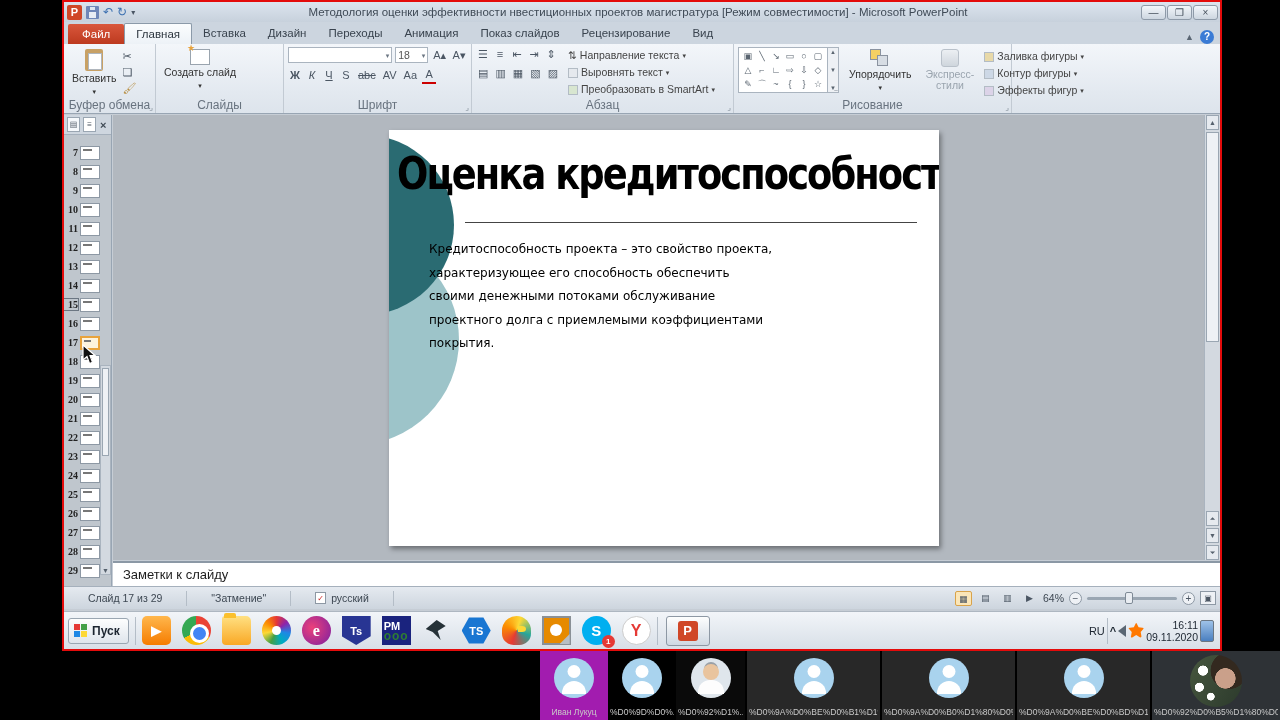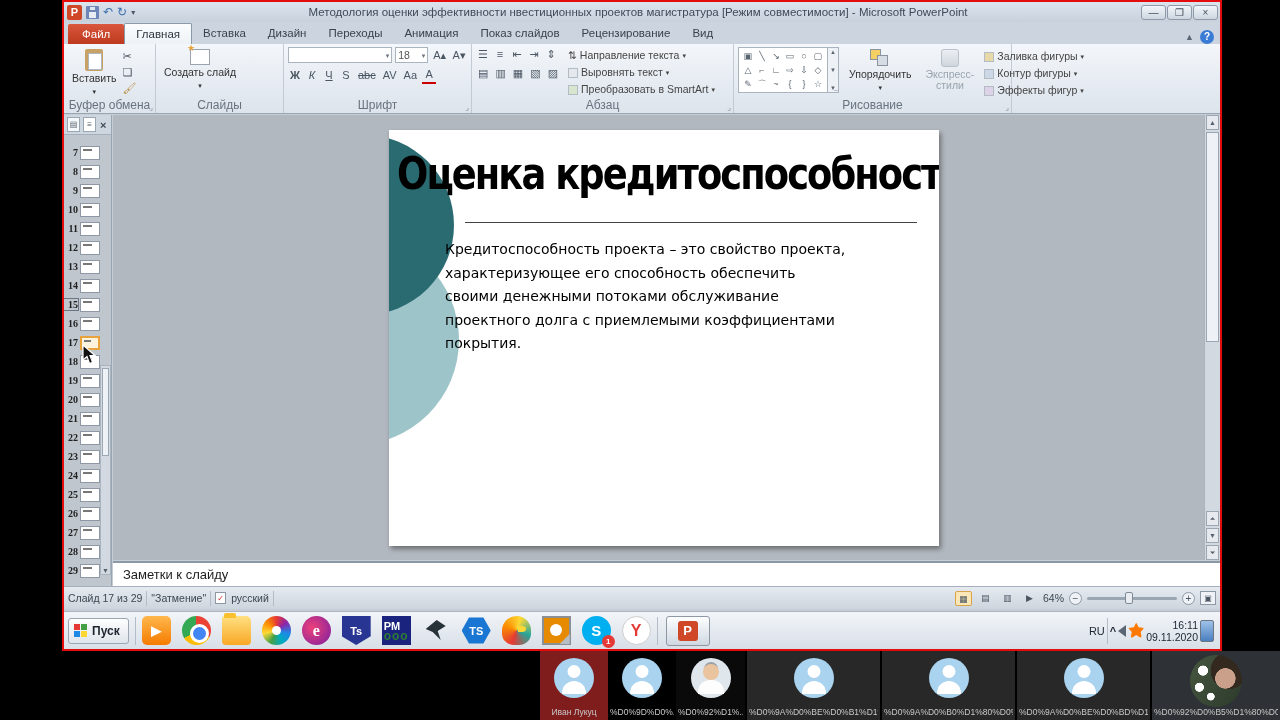--- a/index.html
+++ b/index.html
@@ -102,39 +102,39 @@
   .slide{position:absolute;left:276px;top:15px;width:550px;height:416px;background:#fff;
          box-shadow:2px 3px 5px rgba(0,0,0,.4);overflow:hidden;}
   .circ1{position:absolute;left:-115px;top:5px;width:180px;height:180px;border-radius:50%;
          background:#2a6b72;z-index:2;}
   .circ2{position:absolute;left:-140px;top:105px;width:210px;height:210px;border-radius:50%;
          background:#9dc4c9;z-index:1;}
   .stitle{position:absolute;left:8px;top:18px;width:534px;z-index:3;
           font-family:"DejaVu Sans",sans-serif;font-weight:bold;font-size:38px;color:#000;
           letter-spacing:-2px;transform:scale(.97,1.18);transform-origin:left top;white-space:nowrap;}
   .srule{position:absolute;left:76px;top:92px;width:452px;border-top:1.5px solid #444;z-index:3;}
-  .sbody{position:absolute;left:56px;top:108px;width:492px;z-index:3;font-size:14px;
+  .sbody{position:absolute;left:40px;top:108px;width:492px;z-index:3;font-size:12px;
          line-height:23.5px;color:#000;white-space:pre-line;font-family:"DejaVu Sans",sans-serif;}
 
   
   .vscroll{position:absolute;right:0;top:0;width:16px;height:445px;background:#d3d9e0;border-left:1px solid #aab4bf;}
   .vbtn{position:absolute;left:1px;right:1px;height:15px;background:#e6eaef;border:1px solid #9aa6b2;
         text-align:center;font-size:7px;line-height:13px;color:#56616d;}
   .vthumb{position:absolute;left:1px;right:1px;top:17px;height:210px;background:#eef1f5;border:1px solid #9aa6b2;}
 
   
   .notes{position:absolute;left:49px;top:559px;right:0;height:25px;background:#fff;
          border-top:2px solid #8b98a5;display:flex;align-items:center;padding-left:10px;
          font-size:13px;color:#1c1c1c;}
 
   
   .status{position:absolute;left:0;top:584px;right:0;height:23px;
           background:linear-gradient(#e5eaf0,#cdd5de);border-top:1px solid #a5b0bc;
           display:flex;align-items:center;font-size:10.5px;color:#3d4752;}
-  .scell{padding:0 4px;border-right:1px solid #b4bdc7;height:15px;display:flex;align-items:center;gap:5px;}
+  .scell{padding:0 24px;border-right:1px solid #b4bdc7;height:15px;display:flex;align-items:center;gap:5px;}
   .spell{width:11px;height:12px;background:#fff;border:1px solid #8d98a4;position:relative;font-size:8px;color:#c22;line-height:12px;text-align:center;}
   .sright{margin-left:auto;display:flex;align-items:center;gap:5px;padding-right:4px;}
   .viewbtn{width:17px;height:15px;text-align:center;line-height:15px;font-size:9px;color:#4b5663;}
   .viewbtn.sel{border:1px solid #d9a34a;background:#fbe6b8;border-radius:2px;}
   .zslider{width:90px;height:3px;background:#9aa6b2;position:relative;border-radius:2px;}
   .zknob{position:absolute;left:38px;top:-5px;width:8px;height:12px;background:#e9edf2;
          border:1px solid #7e8a96;border-radius:2px;}
   .zbtn{width:13px;height:13px;border:1px solid #8d98a4;border-radius:50%;background:#eef1f5;
         text-align:center;line-height:11px;font-size:10px;color:#4b5663;}
   .fit{width:16px;height:14px;border:1px solid #8d98a4;background:#eef1f5;font-size:8px;
@@ -613,21 +613,21 @@
         <span class="clock">
           <div>16:11</div>
           <div>09.11.2020</div>
         </span>
         <span class="showdesk"></span>
       </span>
     </div>
   </div>
 
   <div class="conf" id="conf">
-      <div class="tile" style="left: 540px; width: 68px; background: #7f1d1d;">
+      <div class="tile" style="left: 540px; width: 68px; background: #a21caf;">
         <div class="av"></div>
         <div class="pname">Иван Лукуц</div>
       </div>
       <div class="tile" style="left: 608px; width: 68px; background: rgb(0, 0, 0);">
         <div class="av"></div>
         <div class="pname">%D0%9D%D0%...</div>
       </div>
       <div class="tile" style="left: 676px; width: 69px; background: rgb(10, 10, 10);">
         <div class="av photo-man"></div>
         <div class="pname">%D0%92%D1%...</div>

